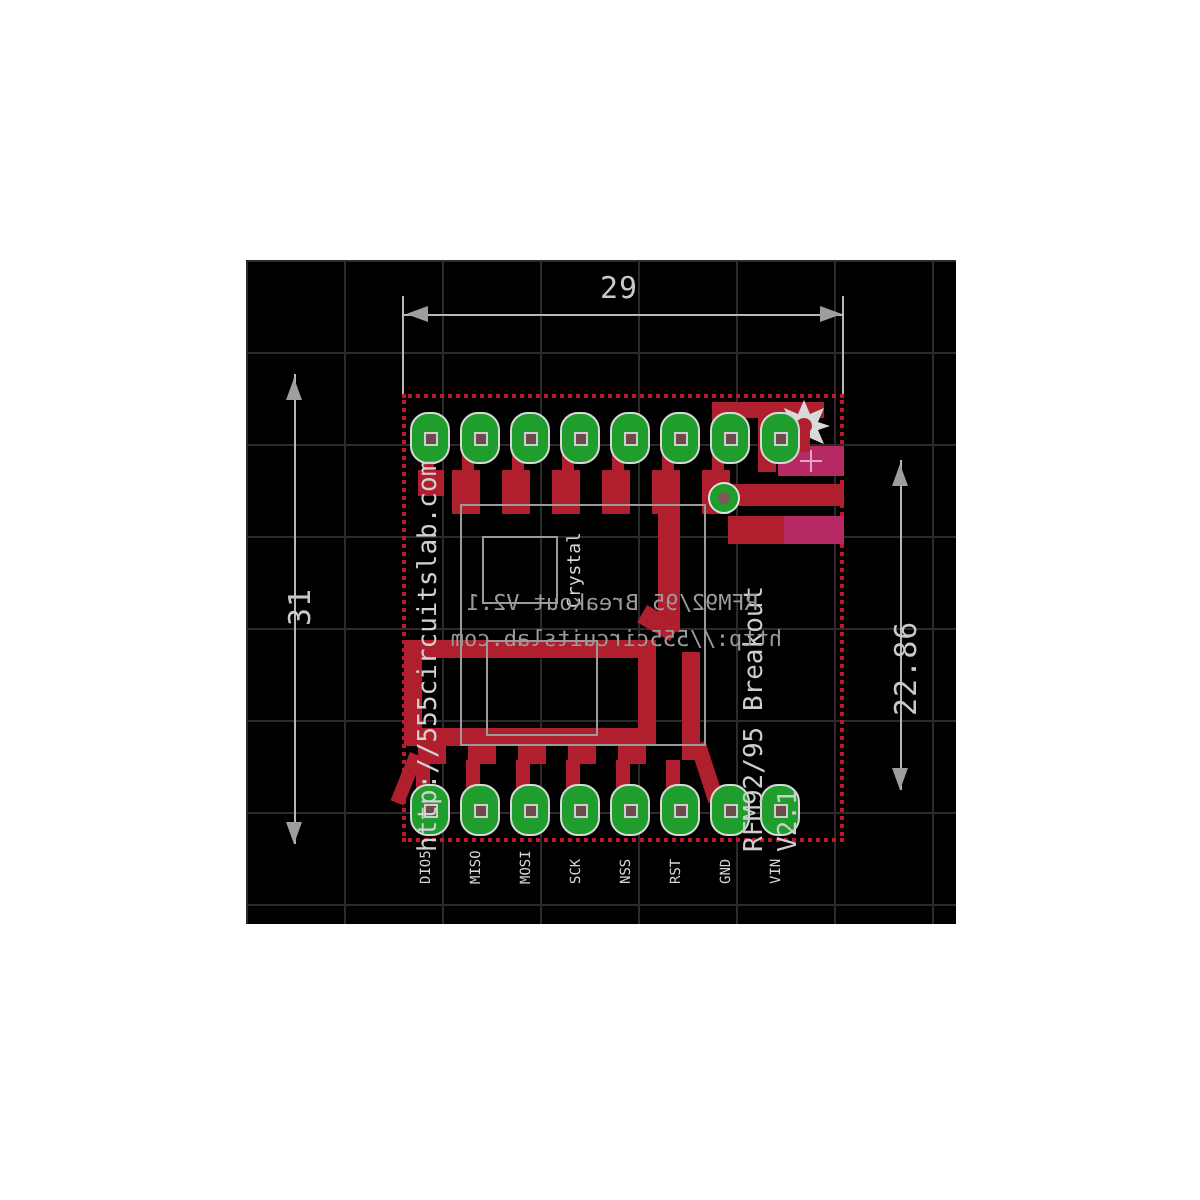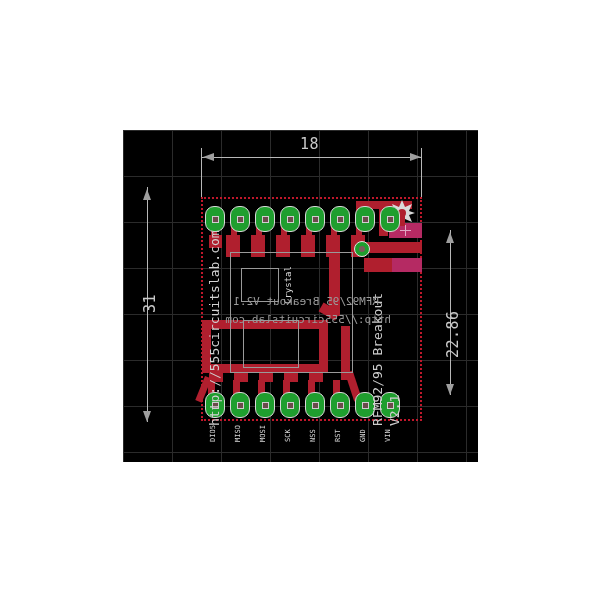--- a/index.html
+++ b/index.html
@@ -101,21 +101,21 @@
     <div class="grid-h" style="top:184px"></div>
     <div class="grid-h" style="top:230px"></div>
     <div class="grid-h" style="top:276px"></div>
     <div class="grid-h" style="top:322px"></div>
 
     <div class="ext" style="left:78px;top:18px;height:50px;"></div>
     <div class="ext" style="left:298px;top:18px;height:50px;"></div>
     <div class="dimline dim-h" style="left:78px;top:27px;width:221px;"></div>
     <div class="arrow arr-left" style="left:80px;top:23px;"></div>
     <div class="arrow arr-right" style="left:287px;top:23px;"></div>
-    <div class="dimtext" style="left:177px;top:5px;">18</div>
+    <div class="dimtext" style="left:177px;top:5px;">29</div>
 
     <div class="dimline dim-v" style="left:24px;top:57px;height:235px;"></div>
     <div class="arrow arr-up" style="left:20px;top:59px;"></div>
     <div class="arrow arr-down" style="left:20px;top:281px;"></div>
     <div class="dimtext rot90" style="left:18px;top:183px;">31</div>
 
     <div class="dimline dim-v" style="left:327px;top:100px;height:165px;"></div>
     <div class="arrow arr-up" style="left:323px;top:102px;"></div>
     <div class="arrow arr-down" style="left:323px;top:254px;"></div>
     <div class="dimtext rot90" style="left:321px;top:228px;">22.86</div>

